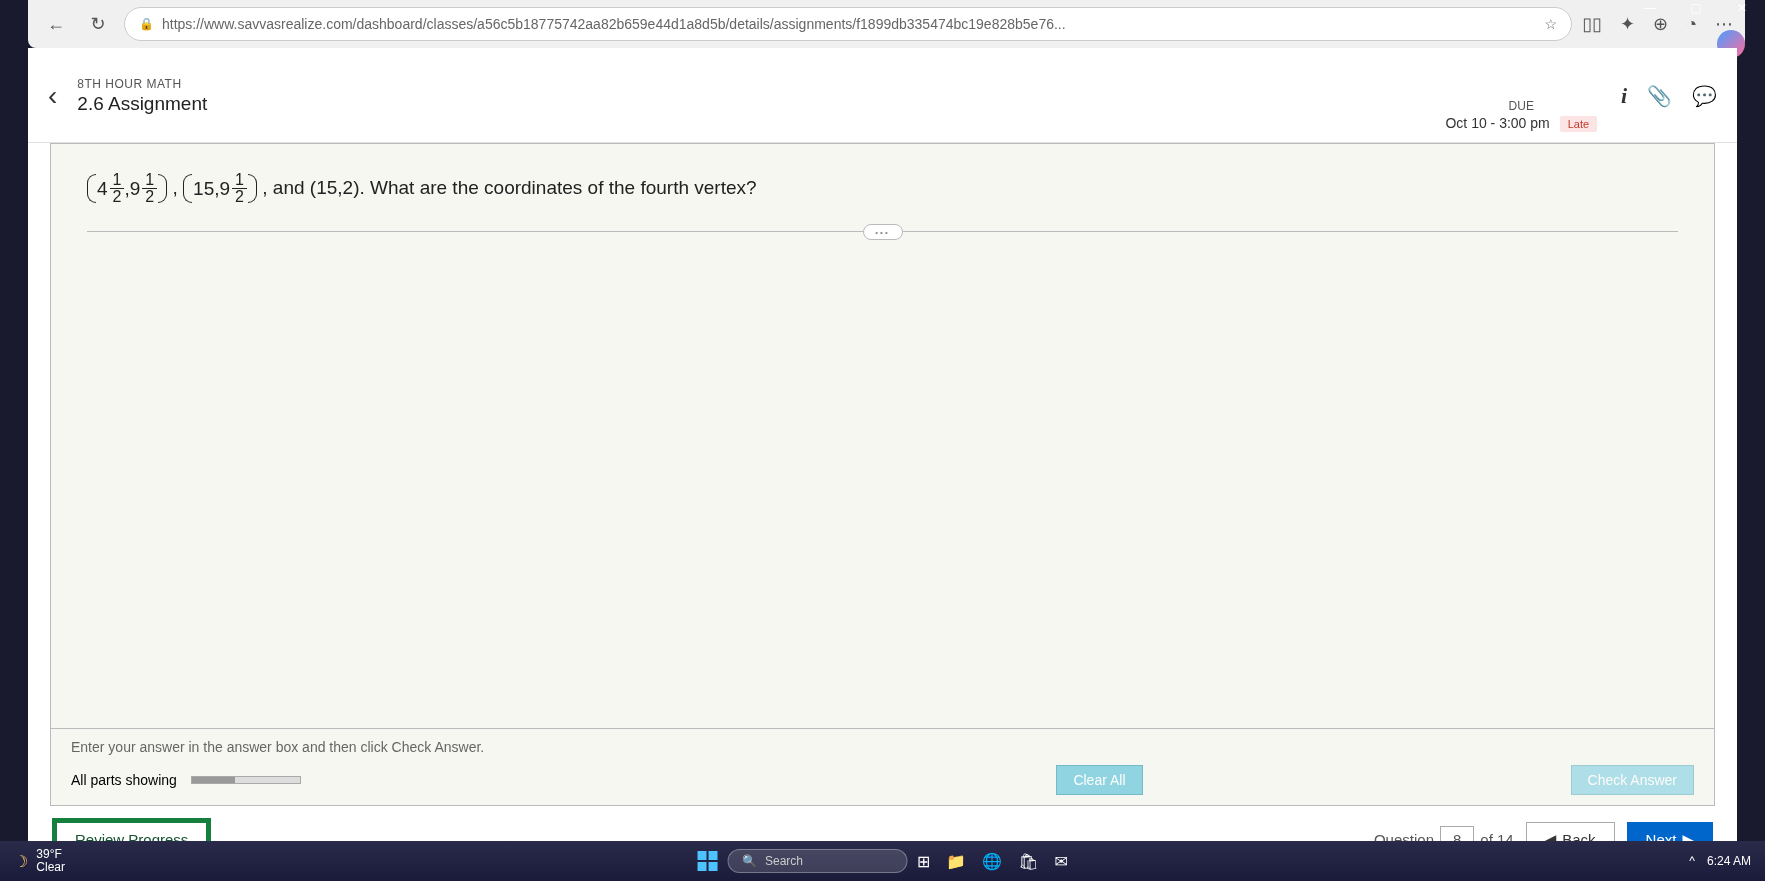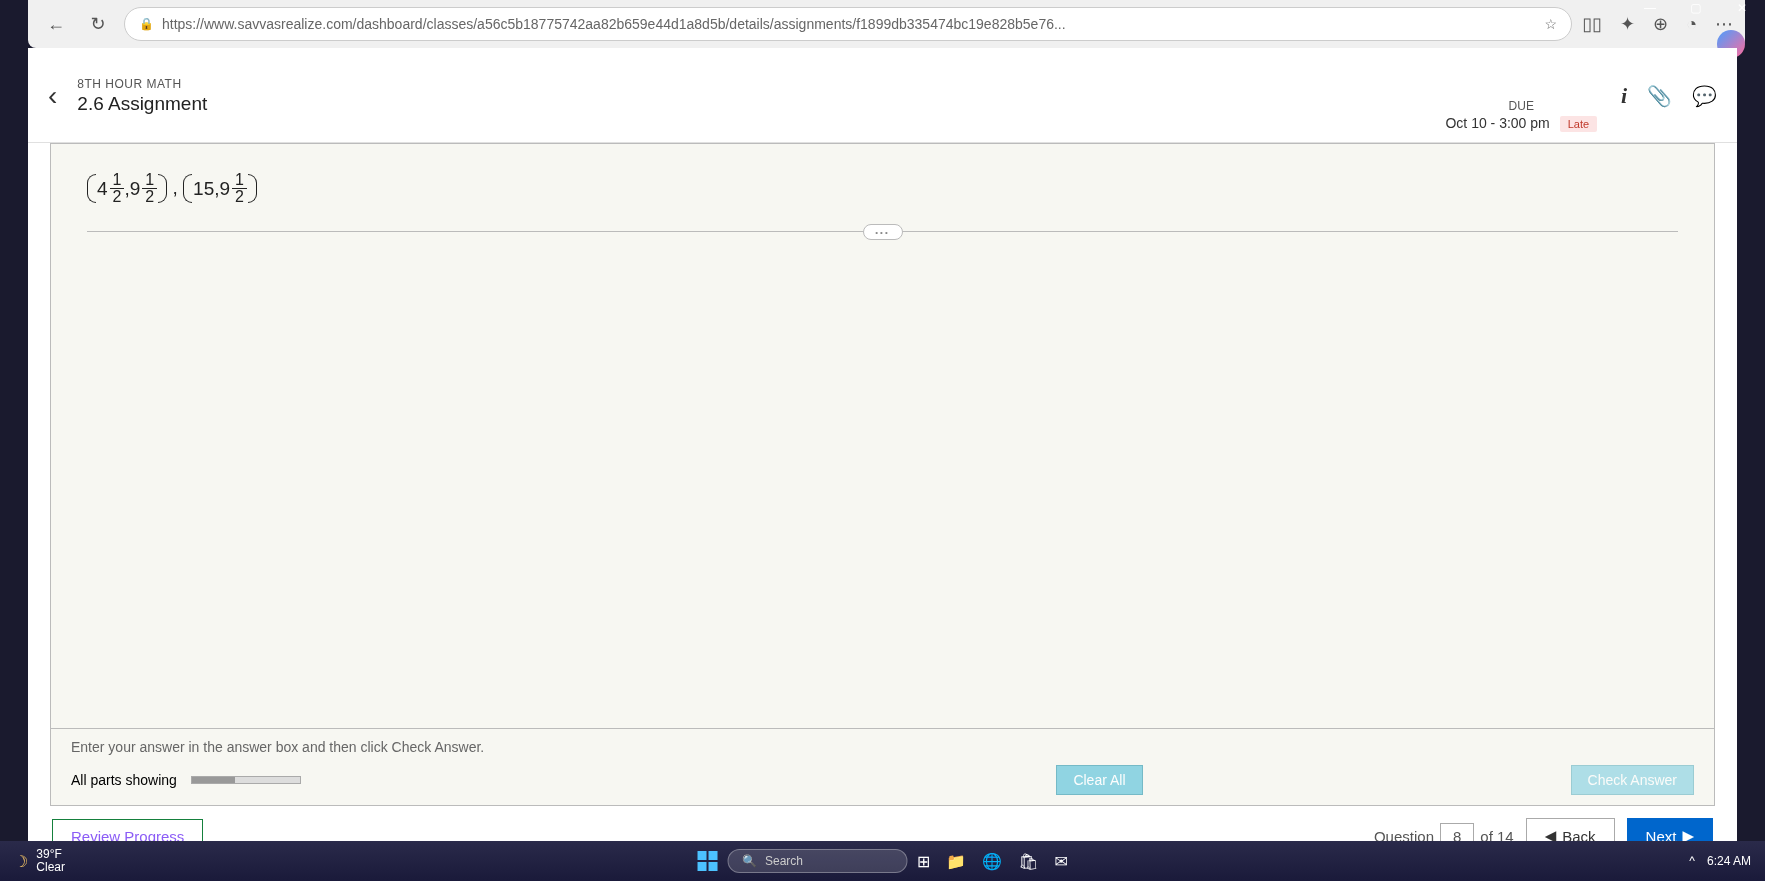--- a/index.html
+++ b/index.html
@@ -239,22 +239,22 @@
 }
 .check-answer-btn { opacity: 0.6; }
 .nav-footer {
   display: flex;
   align-items: center;
   padding: 12px 24px;
   gap: 12px;
 }
 .review-btn {
   background: #fff;
-  border: 1px solid #15803d;
-  color: #8b5cf6;
+  border: 5px solid #15803d;
+  color: #14532d;
   padding: 8px 18px;
   font-size: 15px;
   cursor: pointer;
 }
 .nav-spacer { flex: 1; }
 .question-counter { font-size: 15px; color: #555; display: flex; align-items: center; gap: 6px; }
 .q-num-box { border: 1px solid #aaa; padding: 4px 12px; background: #fff; }
 .nav-btn2 {
   background: #fff;
   border: 1px solid #aaa;
@@ -387,20 +387,21 @@
           <span class="whole">15</span>
           <span>,</span>
           <span class="mixed">
               <span class="whole">9</span>
               <span class="frac">
                 <span class="num">1</span>
                 <span class="den">2</span>
               </span>
             </span>
         </span>
+        <span>, and (15,2). What are the coordinates of the fourth vertex?</span>
       </div>
 
       <div class="divider-row">
         <div class="divider-handle">•••</div>
       </div>
 
     </div>
 
     <div class="question-footer">
       <div class="footer-hint">Enter your answer in the answer box and then click Check Answer.</div>

